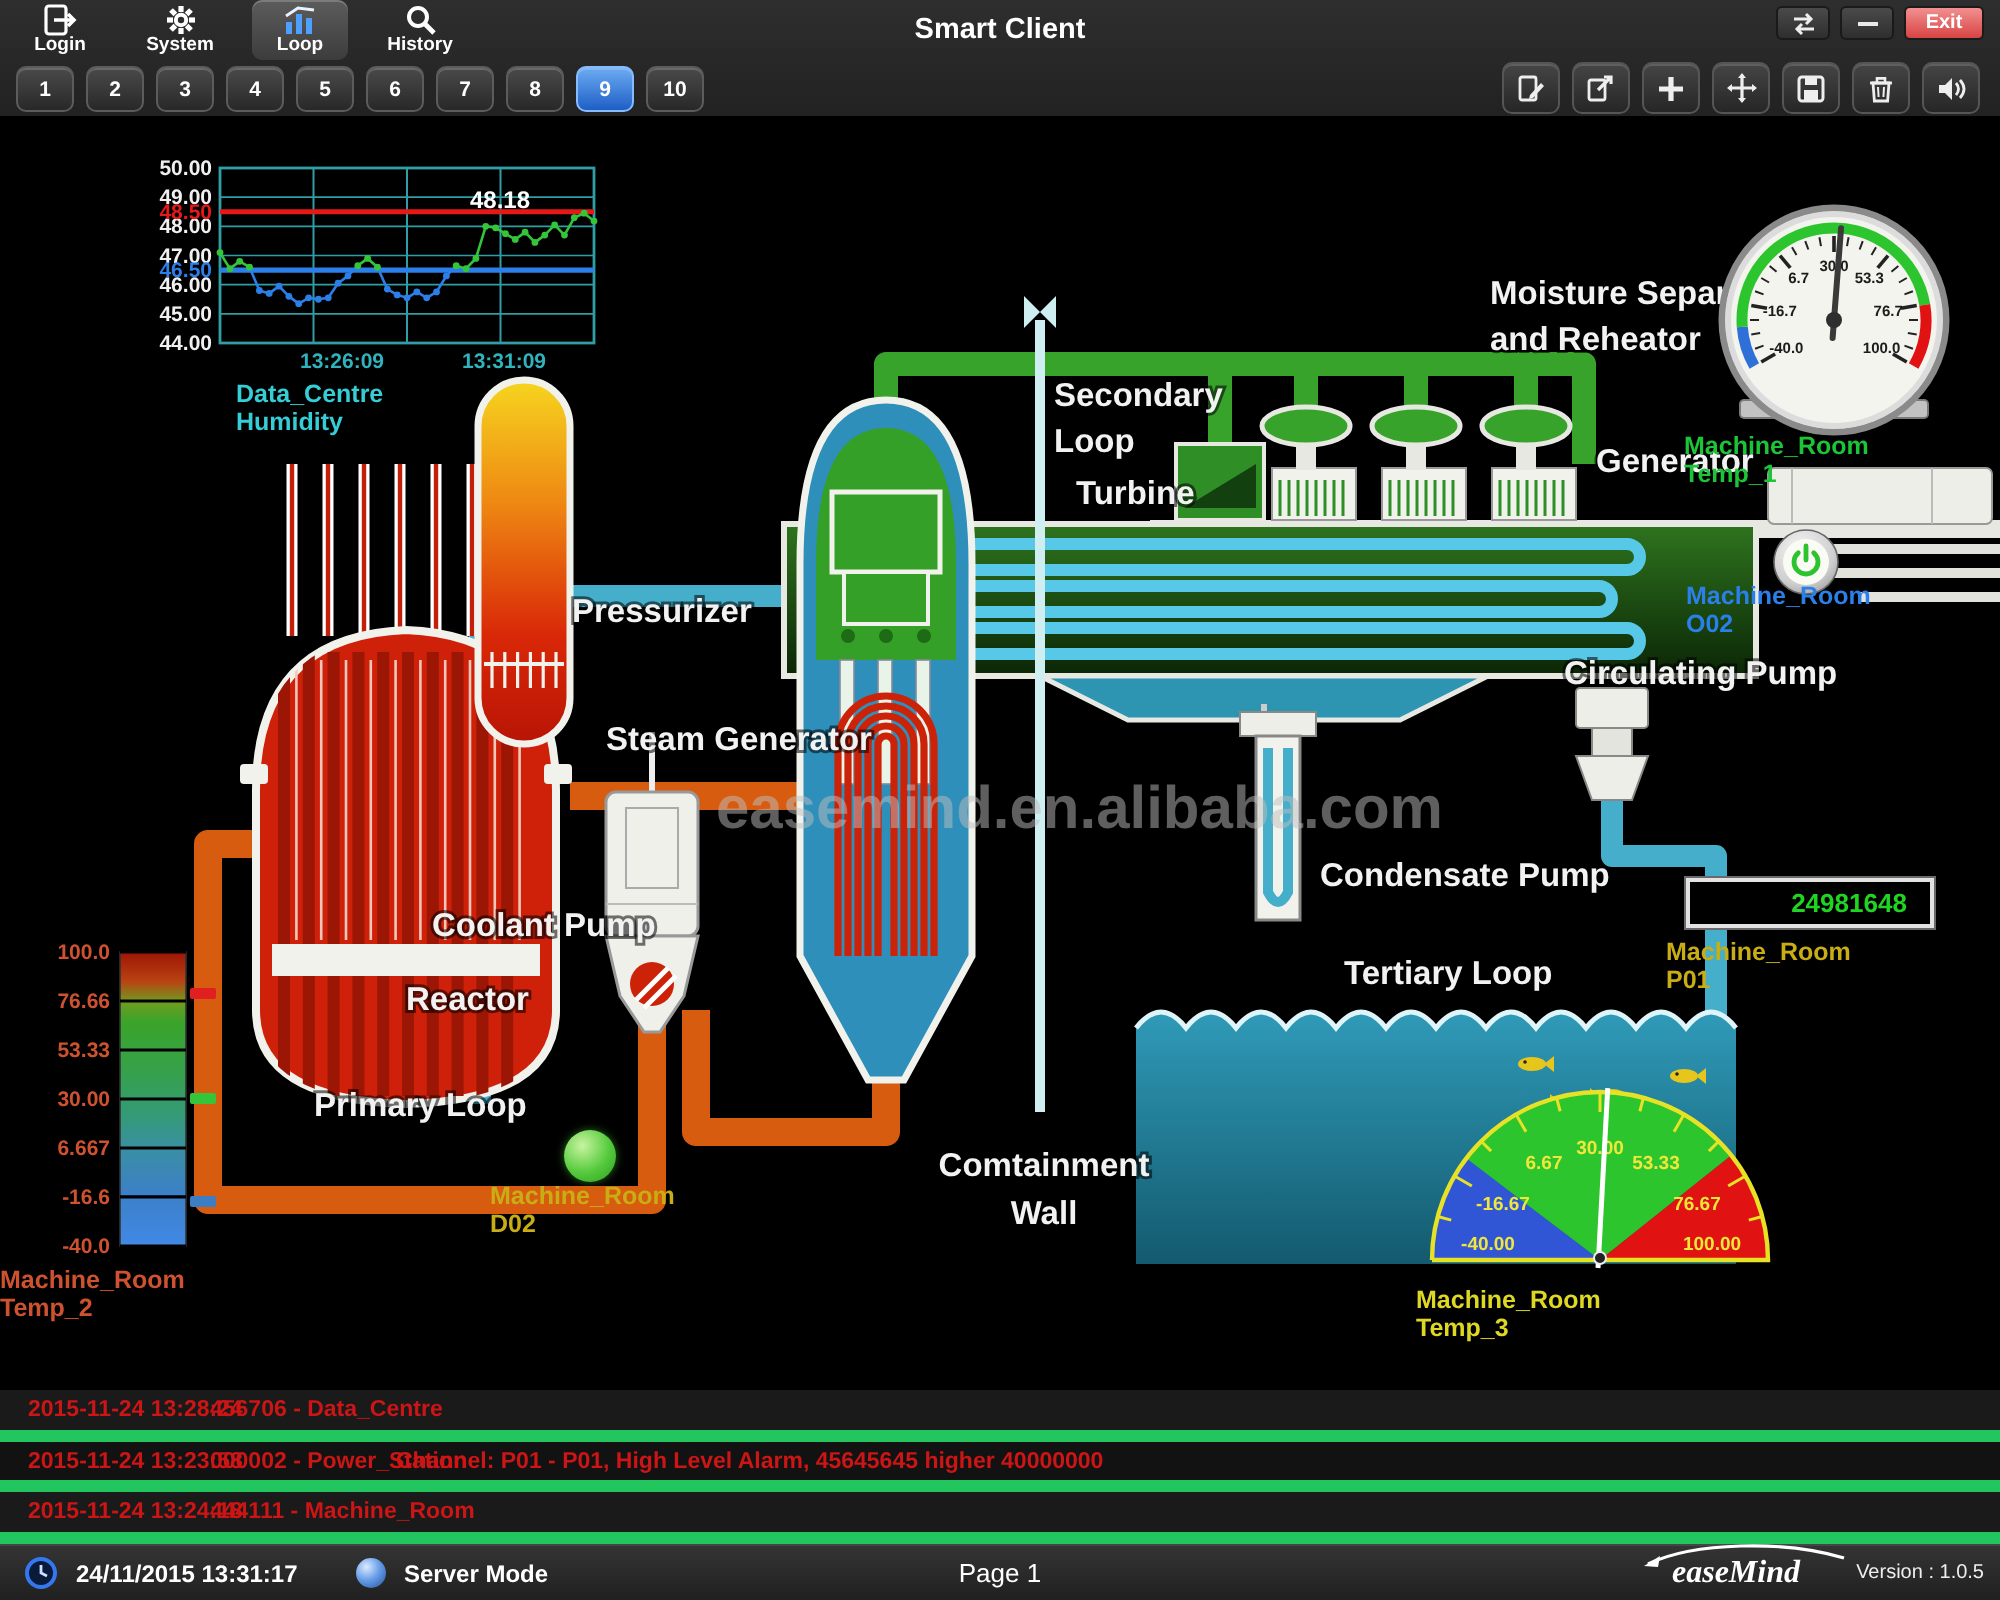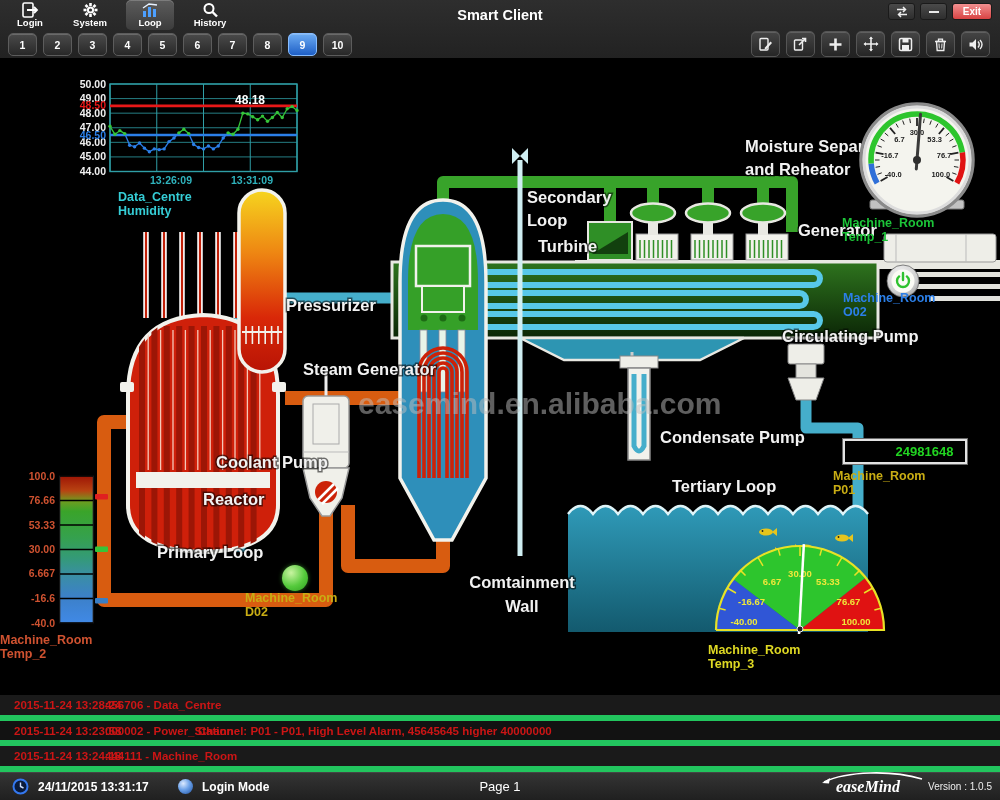--- a/index.html
+++ b/index.html
@@ -711,21 +711,21 @@
 
 <div class="status">
   <span class="clock-wrap">
     <svg width="17" height="17" viewBox="0 0 17 17">
       <circle cx="8.5" cy="8.5" r="7" fill="#0a1a3a" stroke="#3478f0" stroke-width="2"></circle>
       <path d="M 8.5,4.5 V 8.5 L 11.5,10" fill="none" stroke="#cfe0ff" stroke-width="1.4"></path>
     </svg>
   </span>
   <span class="st-date">24/11/2015 13:31:17</span>
   <span class="sphere"></span>
-  <span class="st-mode">Login Mode</span>
+  <span class="st-mode">Server Mode</span>
   <span class="st-page">Page 1</span>
   <span class="brand">
     <svg width="104" height="14" viewBox="0 0 104 14">
       <path d="M 2,10 C 25,-1 70,-2 100,7" fill="none" stroke="#fff" stroke-width="1.6"></path>
       <polygon points="0,11 8,6 7,11.5" fill="#fff"></polygon>
     </svg>
     <span>easeMind</span>
   </span>
   <span class="st-ver">Version : 1.0.5</span>
 </div>

